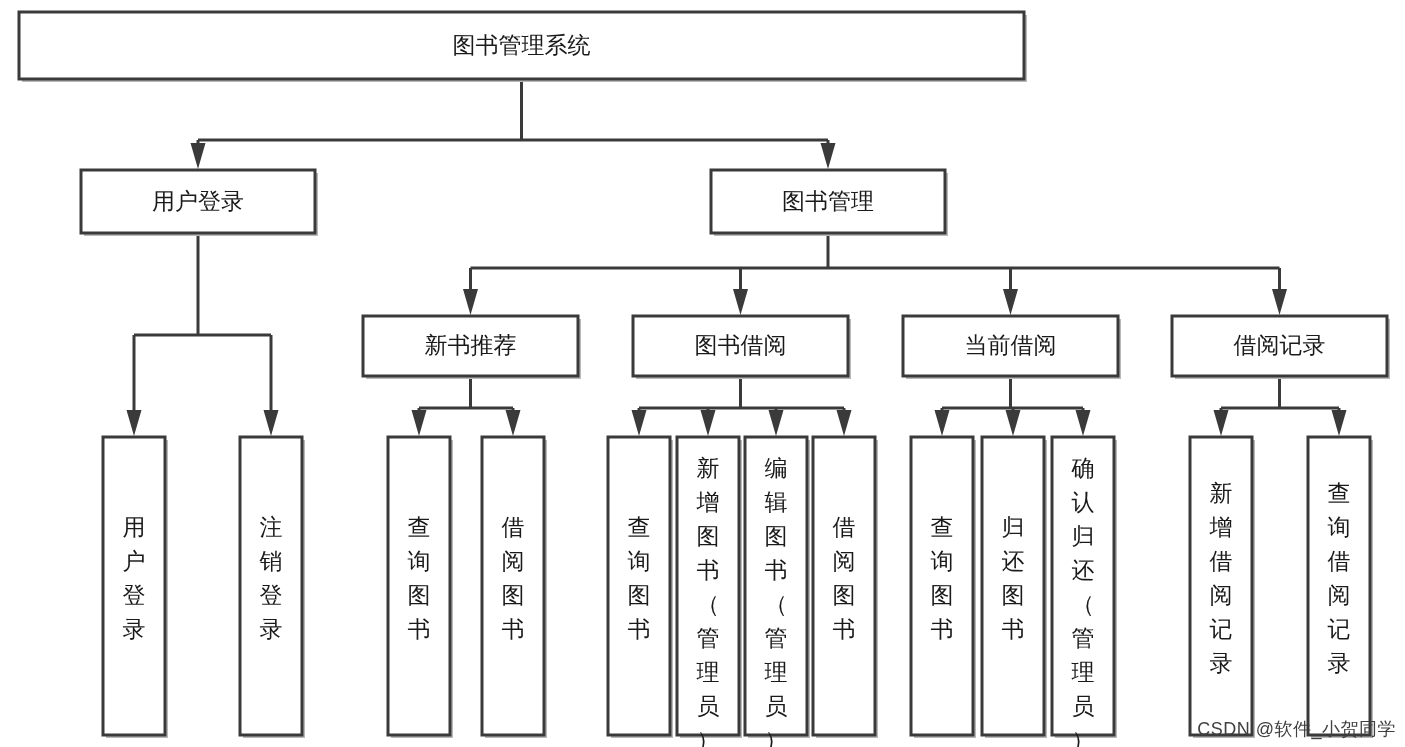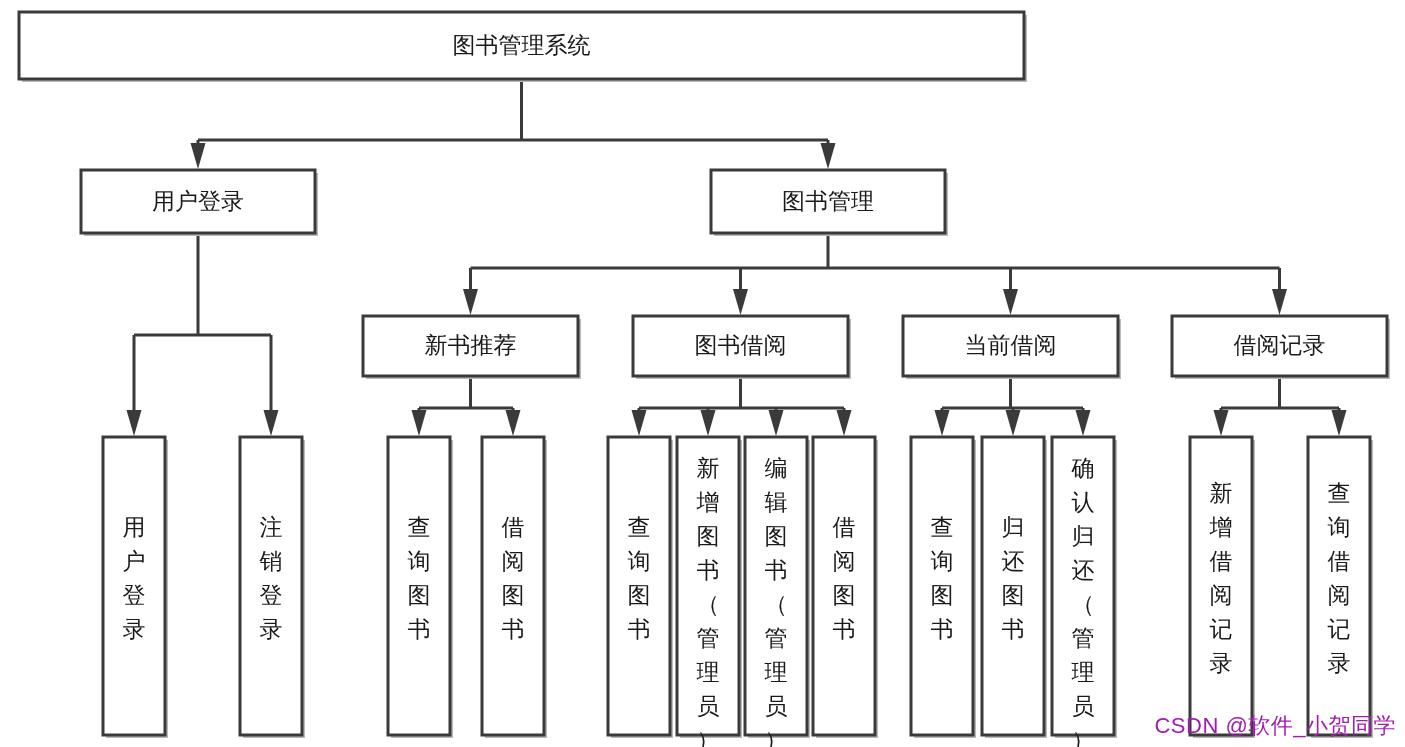--- a/index.html
+++ b/index.html
@@ -56,22 +56,22 @@
   .node-label-v {
     font-family: "Liberation Sans", "DejaVu Sans", sans-serif;
     font-size: 23px;
     fill: #1a1a1a;
   }
   .watermark {
     position: absolute;
     right: 9px;
     bottom: 6px;
     font-family: "Liberation Sans", "DejaVu Sans", sans-serif;
-    font-size: 22px;
-    color: #a21caf;
+    font-size: 18px;
+    color: #404040;
     letter-spacing: 0.5px;
     white-space: nowrap;
     pointer-events: none;
     user-select: none;
   }
 </style>
 </head>
 <body>
 
 <div id="diagram-root">

